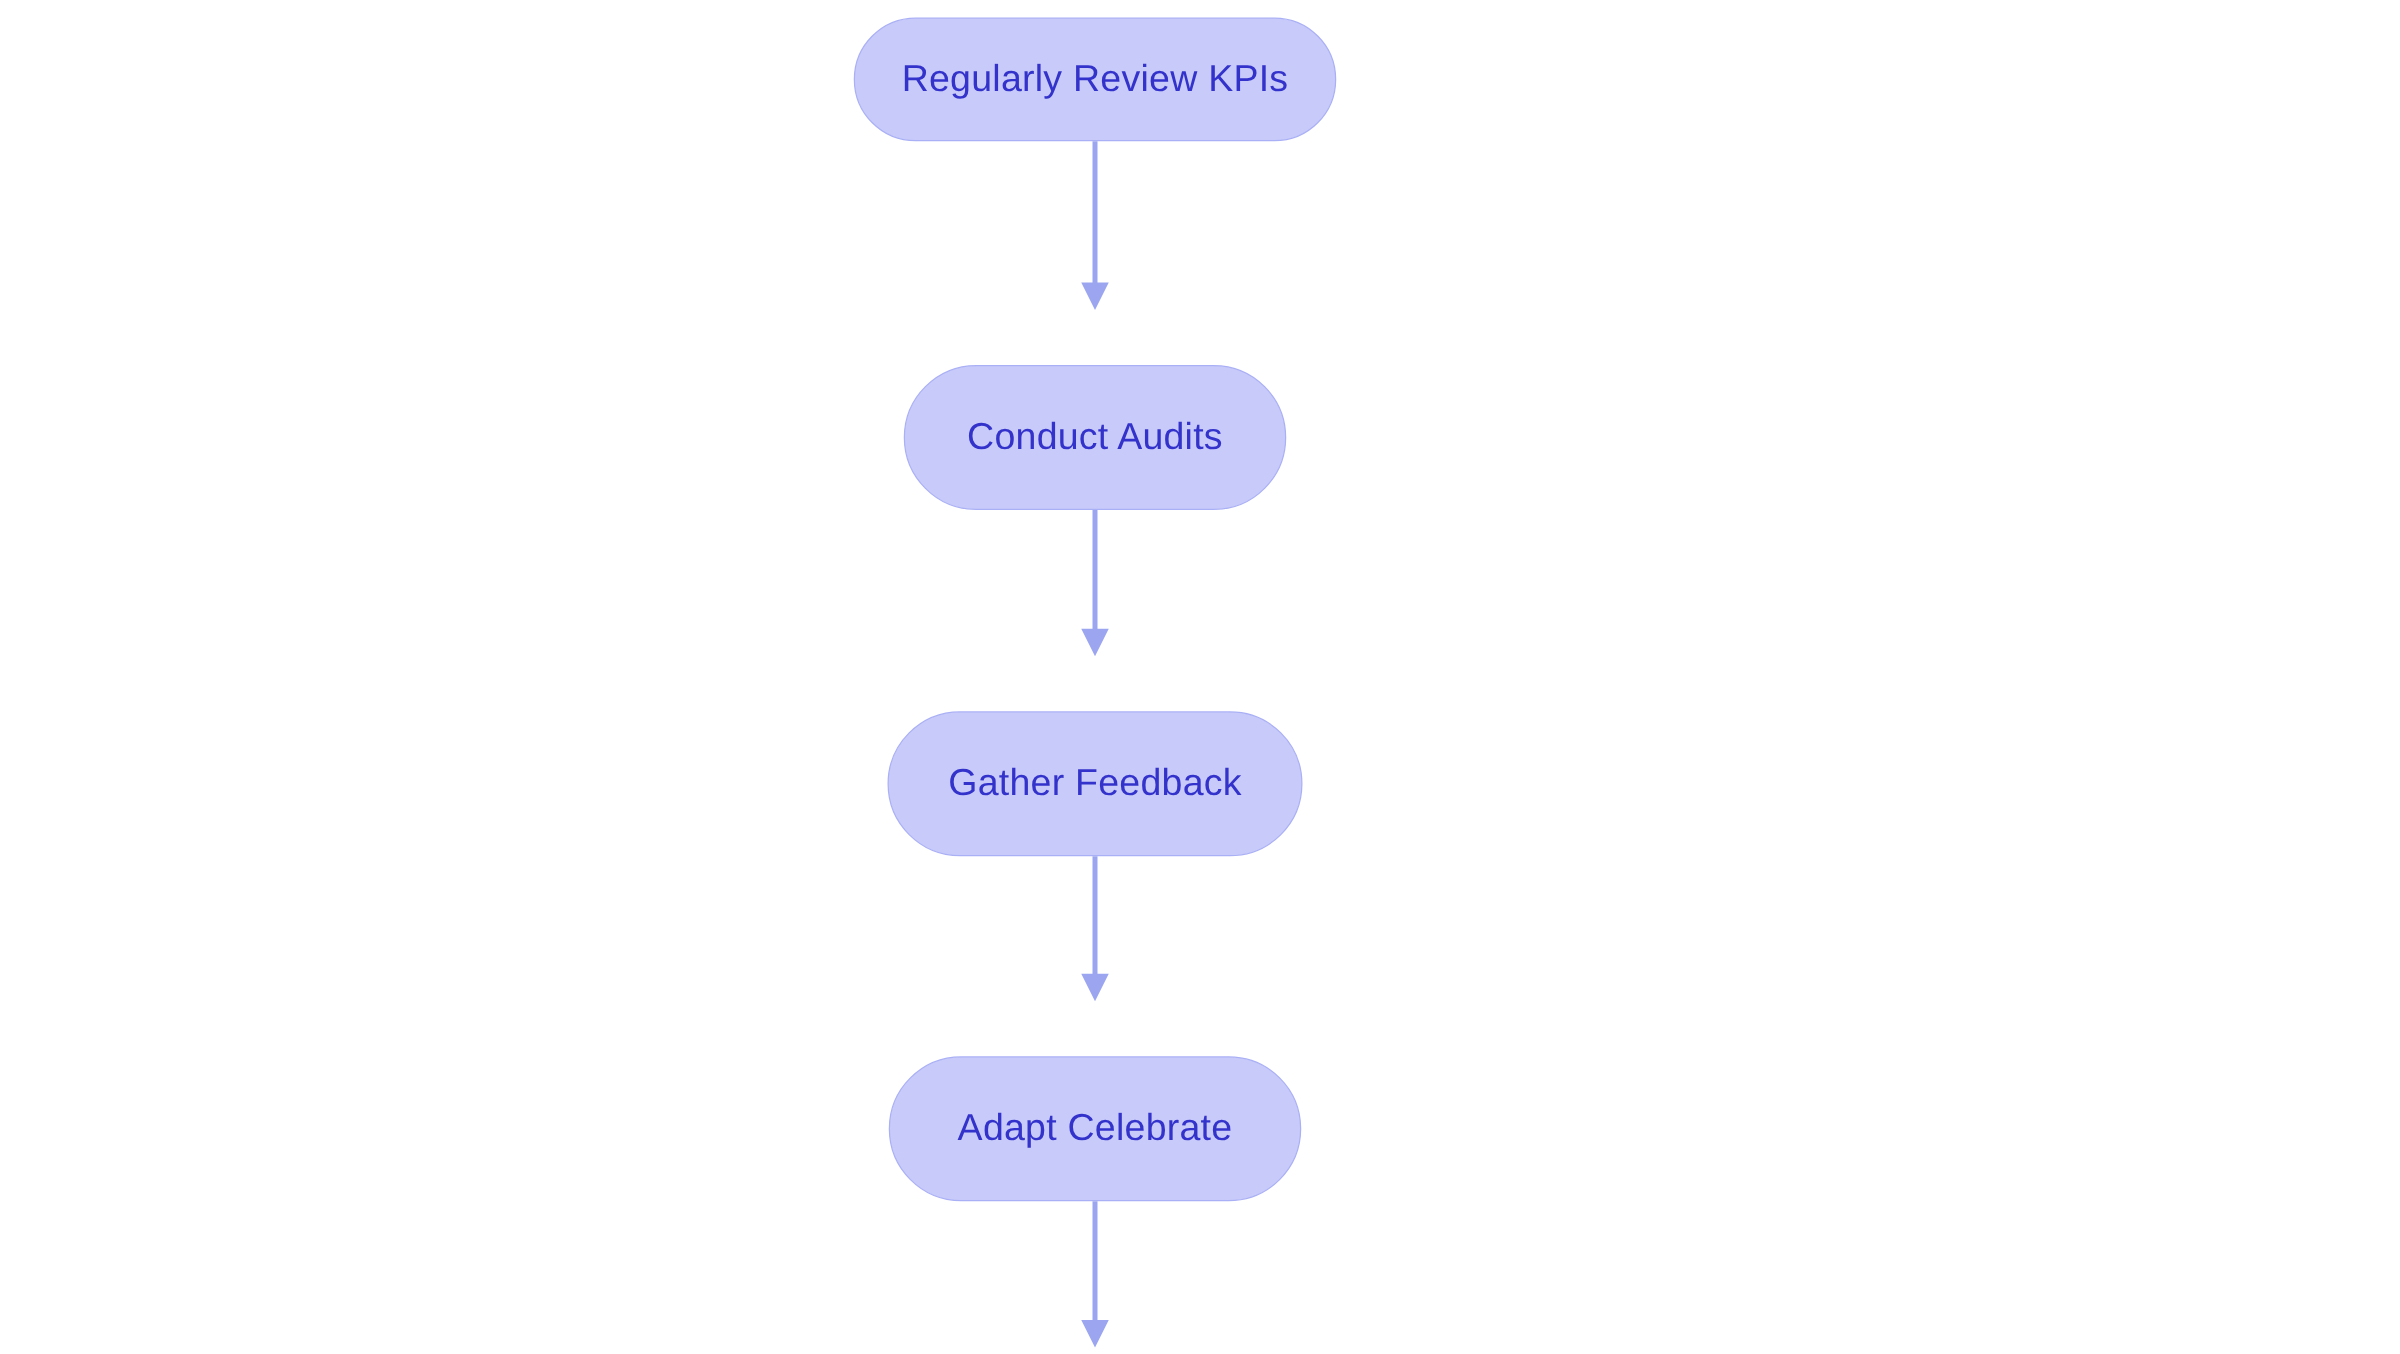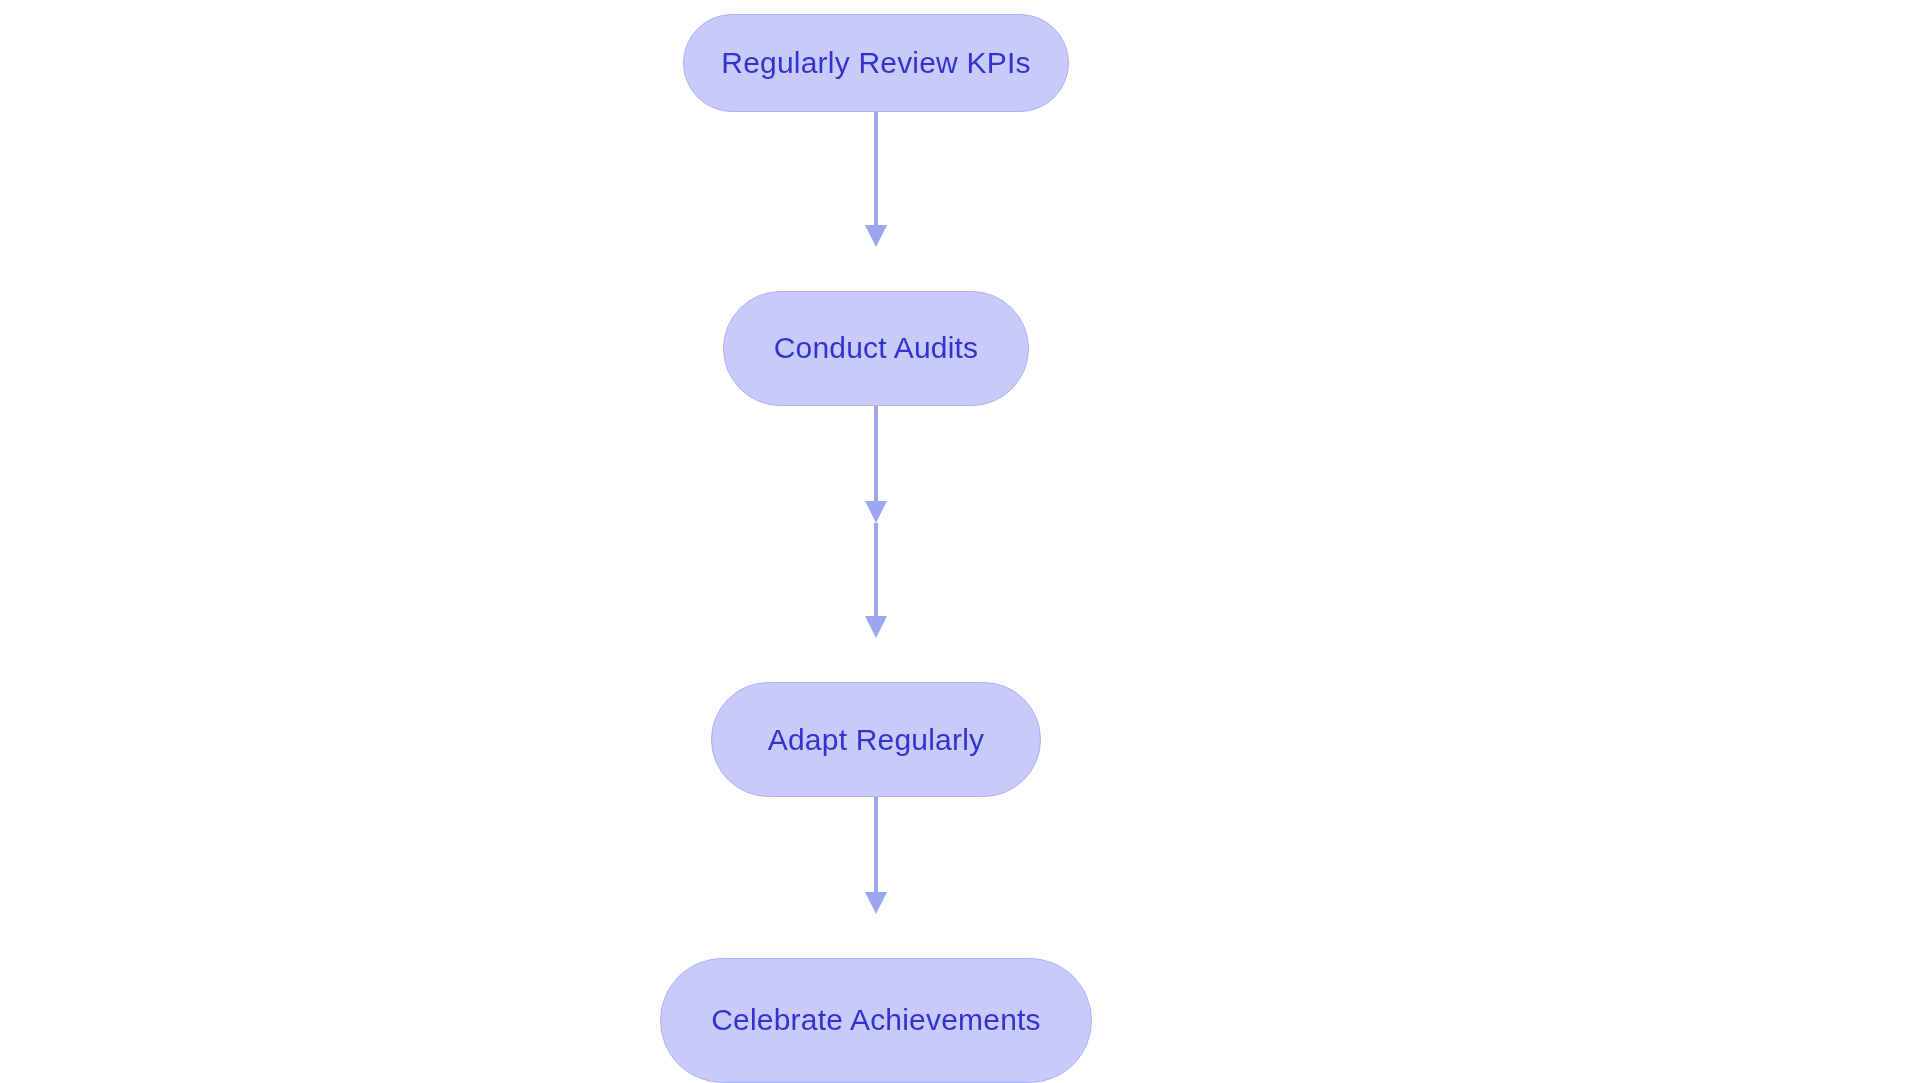--- a/index.html
+++ b/index.html
@@ -113,33 +113,33 @@
 
     <div class="node node-1" style="background: rgb(200, 203, 250); border-color: rgb(170, 176, 245); color: rgb(51, 51, 204);">
       <span class="node-label">Conduct Audits</span>
     </div>
 
     <div class="connector connector-1">
       <div class="connector-stem" style="background: rgb(155, 165, 240);"></div>
       <div class="connector-head" style="border-top-color: rgb(155, 165, 240);"></div>
     </div>
 
+    <div class="node node-2" style="background: rgb(200, 203, 250); border-color: rgb(170, 176, 245); color: rgb(51, 51, 204);">
+      <span class="node-label">Gather Feedback</span>
+    </div>
 
     <div class="connector connector-2">
       <div class="connector-stem" style="background: rgb(155, 165, 240);"></div>
       <div class="connector-head" style="border-top-color: rgb(155, 165, 240);"></div>
     </div>
 
     <div class="node node-3" style="background: rgb(200, 203, 250); border-color: rgb(170, 176, 245); color: rgb(51, 51, 204);">
-      <span class="node-label">Adapt Regularly</span>
+      <span class="node-label">Adapt Celebrate</span>
     </div>
 
     <div class="connector connector-3">
       <div class="connector-stem" style="background: rgb(155, 165, 240);"></div>
       <div class="connector-head" style="border-top-color: rgb(155, 165, 240);"></div>
     </div>
 
-    <div class="node node-4" style="background: rgb(200, 203, 250); border-color: rgb(170, 176, 245); color: rgb(51, 51, 204);">
-      <span class="node-label">Celebrate Achievements</span>
-    </div>
 
   </div>
 </div>
 
 </body></html>

